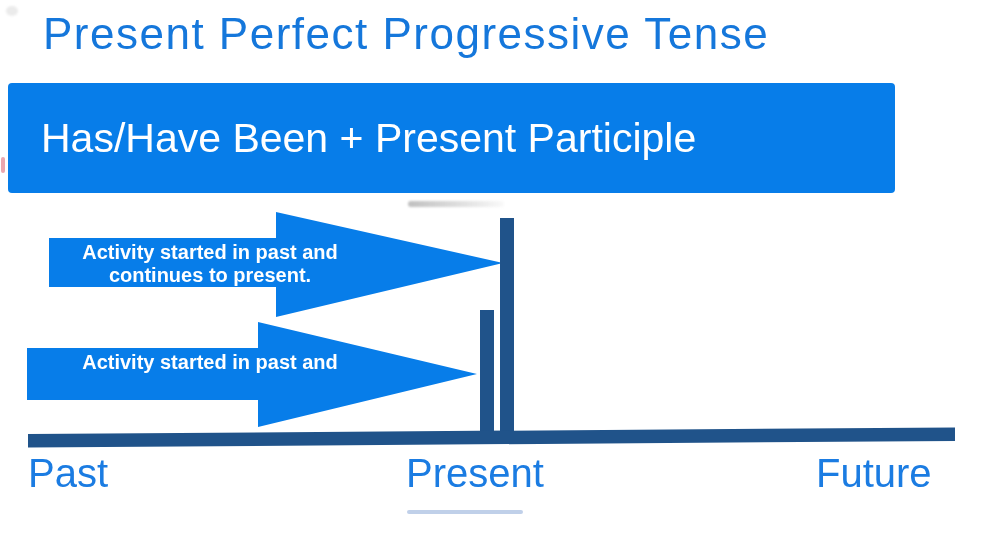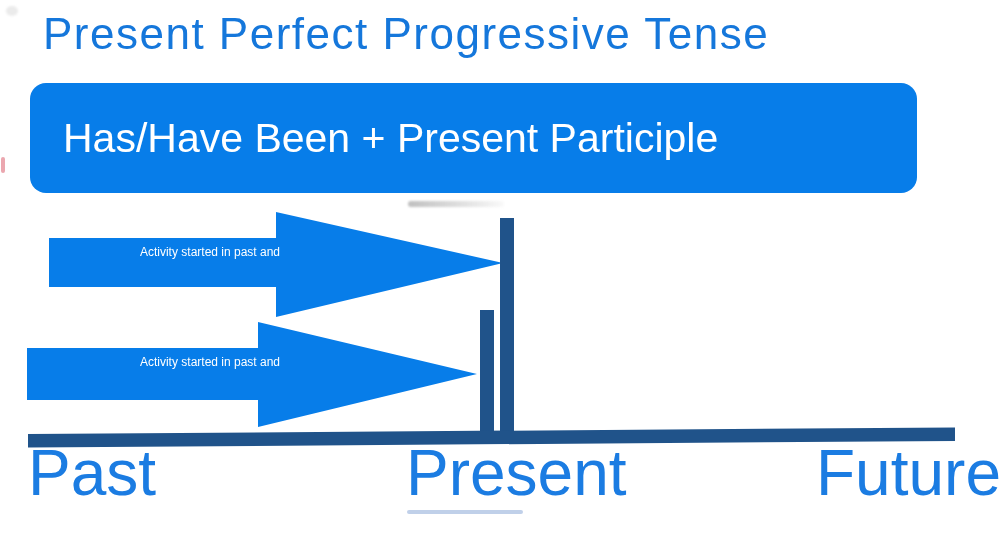--- a/index.html
+++ b/index.html
@@ -11,43 +11,43 @@
   }
   .stage { position: relative; width: 1000px; height: 541px; background:#ffffff; }
 
   .title {
     position: absolute; left: 27px; top: 9px;
     font-size: 44px; line-height: 50px; letter-spacing: 1.5px;
     color: #1577db; white-space: nowrap; font-weight: 400; margin-left: 16px;
   }
 
   .banner {
-    position: absolute; left: 30px; top: 83px;
+    position: absolute; left: 8px; top: 83px;
     width: 887px; height: 110px;
-    background: #077de9; border-radius: 16px;
+    background: #077de9; border-radius: 4px;
     display: flex; align-items: center;
   }
   .banner-text {
     padding-left: 33px; color: #ffffff;
     font-size: 41px; line-height: 44px; white-space: nowrap; font-weight: 400;
   }
 
   svg.shapes { position: absolute; left: 0; top: 0; width: 1000px; height: 541px; }
 
   .arrow-label {
     position: absolute; left: 50px; width: 320px;
     text-align: center; color: #ffffff;
-    font-size: 12px; font-weight: 400; line-height: 23px;
+    font-size: 20px; font-weight: 700; line-height: 23px;
   }
   .arrow-label.first  { top: 241px; }
   .arrow-label.second { top: 351px; }
 
   .axis-label {
     position: absolute; top: 449px;
-    font-size: 64px; line-height: 48px; color: #1b7ce2;
+    font-size: 40px; line-height: 48px; color: #1b7ce2;
     white-space: nowrap; font-weight: 400;
   }
   .axis-label.past    { left: 28px; }
   .axis-label.present { left: 406px; }
   .axis-label.future  { left: 816px; }
 
   
   .artifact { position: absolute; pointer-events: none; }
   .smudge-top-left {
     left: 6px; top: 6px; width: 12px; height: 10px; border-radius: 50%;
@@ -86,20 +86,21 @@
 
     <rect x="480" y="310" width="14" height="121" fill="#20538a"></rect>
 
     <rect x="500" y="218" width="14" height="213" fill="#20538a"></rect>
 
     <polygon points="28,434 955,427.5 955,441 28,447.5" fill="#20538a"></polygon>
   </svg>
 
   <div class="arrow-label first">
     <div>Activity started in past and</div>
+    <div>continues to present.</div>
   </div>
 
   <div class="arrow-label second">
     <div>Activity started in past and</div>
   </div>
 
   <div class="axis-label past">Past</div>
   <div class="axis-label future">Future</div>
   <div class="axis-label present">Present</div>
 

